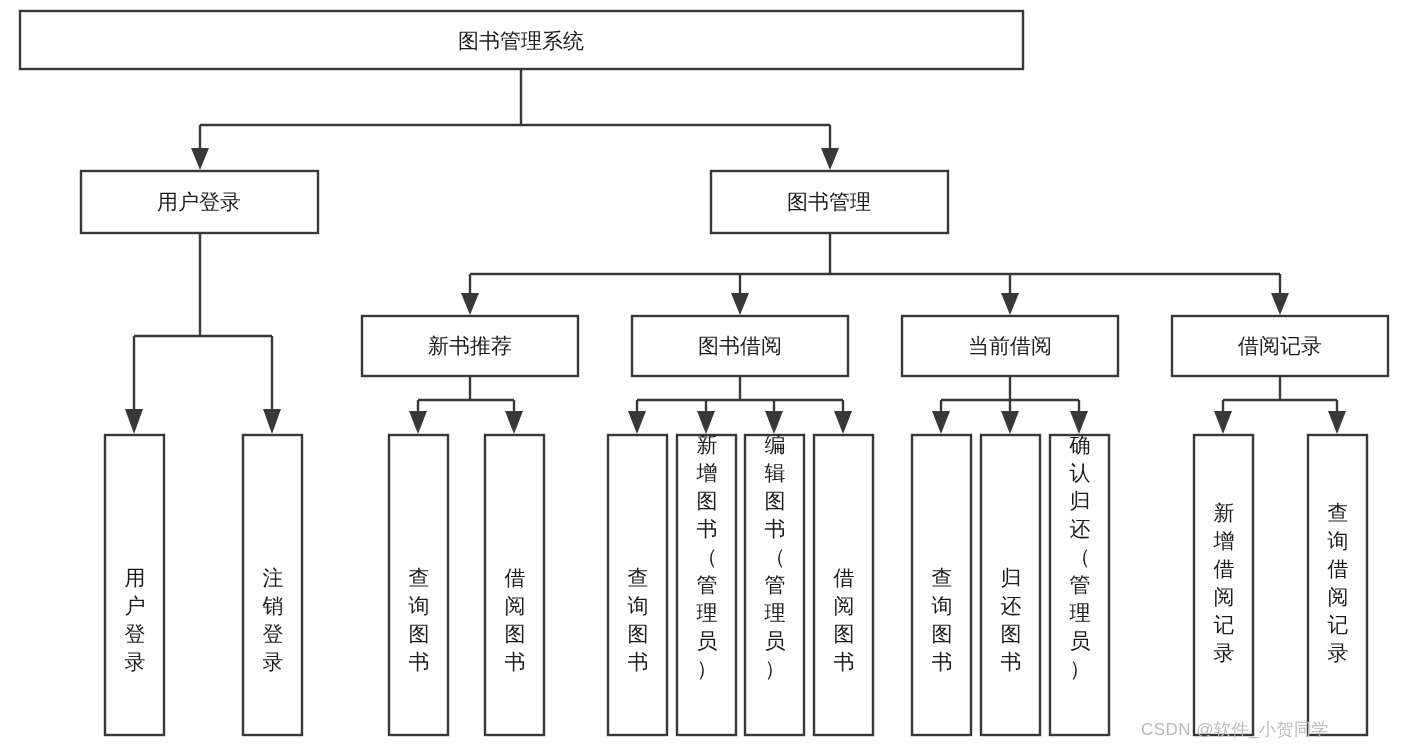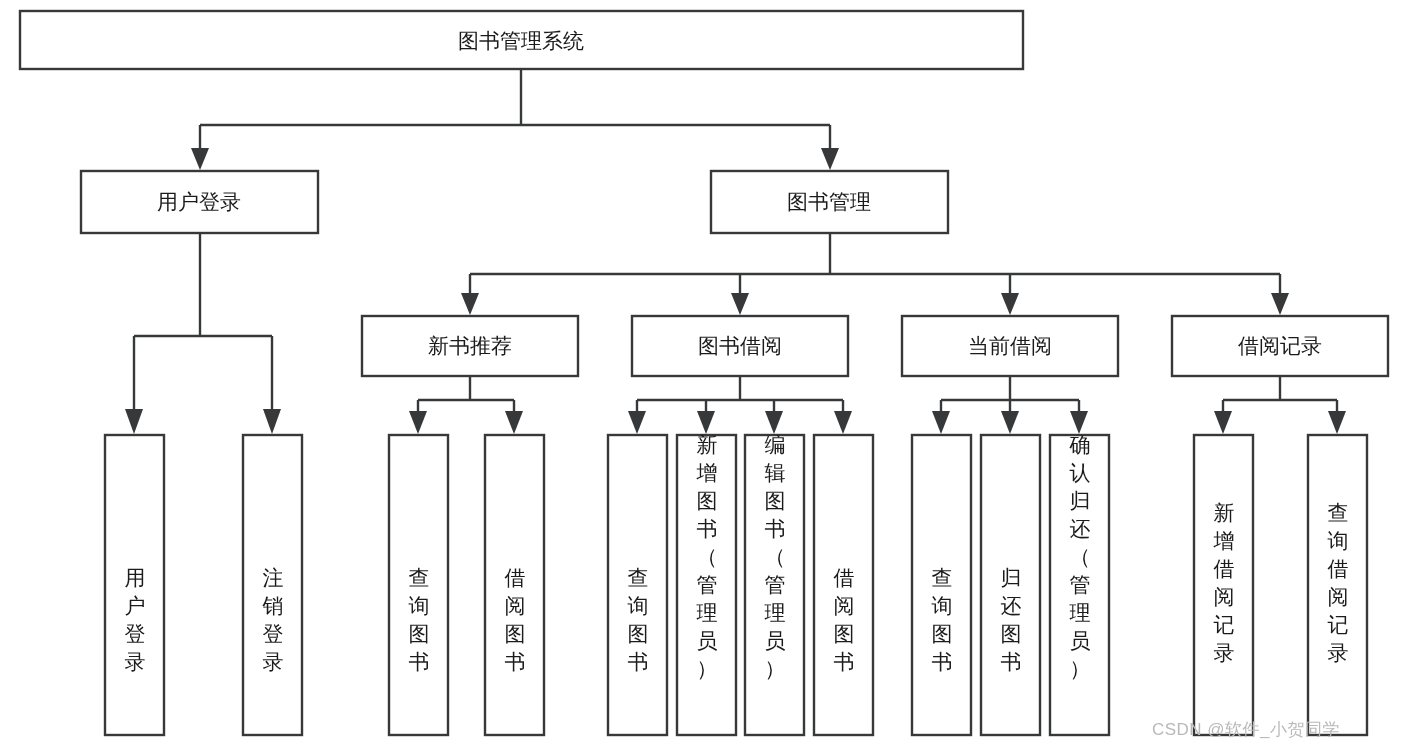--- a/index.html
+++ b/index.html
@@ -51,21 +51,21 @@
     dominant-baseline: middle;
   }
   .node-label-v {
     font-family: "Liberation Sans", "DejaVu Sans", sans-serif;
     font-size: 21px;
     fill: #1b1b1b;
     text-anchor: middle;
   }
   .watermark {
     position: absolute;
-    right: 17px;
+    right: 28px;
     bottom: 6px;
     font-family: "Liberation Sans", "DejaVu Sans", sans-serif;
     font-size: 17px;
     color: #b9b9b9;
     white-space: nowrap;
     letter-spacing: 0.5px;
   }
 </style>
 </head>
 <body>

